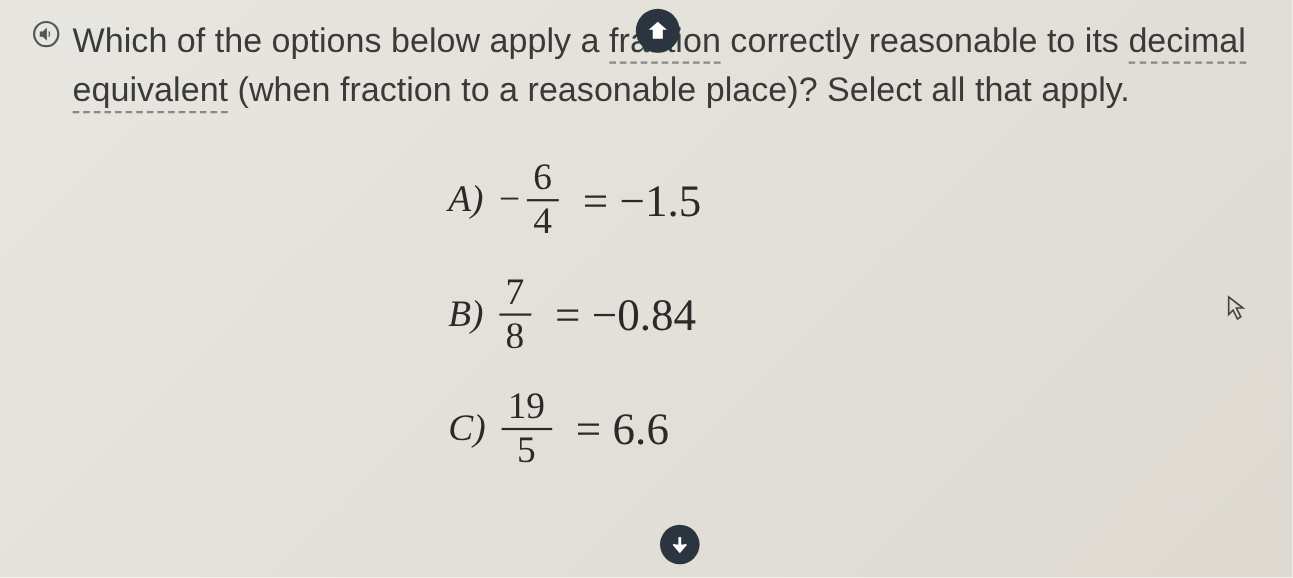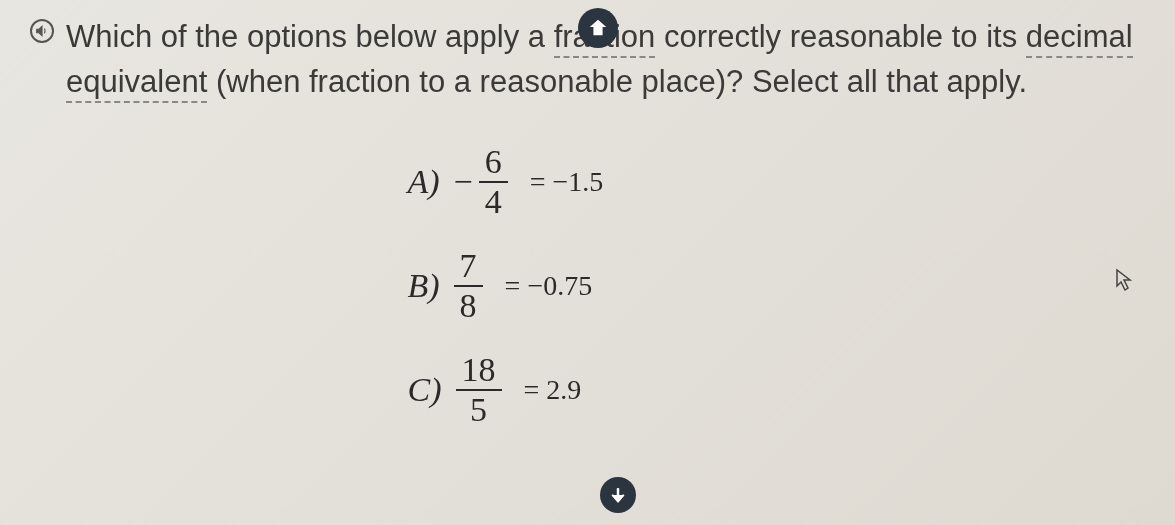--- a/index.html
+++ b/index.html
@@ -95,21 +95,21 @@
       padding: 0 6px 2px 6px;
     }
     .fraction .den {
       padding: 2px 6px 0 6px;
     }
     .neg-sign {
       font-size: 34px;
       margin-right: 6px;
     }
     .equals-part {
-      font-size: 28px;
+      font-size: 41px;
       margin-left: 8px;
     }
     .cursor-arrow {
       position: absolute;
       top: 268px;
       right: 40px;
     }
     .down-arrow-badge {
       position: absolute;
       bottom: 12px;
@@ -166,32 +166,32 @@
   </div>
 
   <div class="option">
     <span class="option-label">B)</span>
     <span class="frac-wrap">
       <span class="fraction">
         <span class="num">7</span>
         <span class="den">8</span>
       </span>
     </span>
-    <span class="equals-part">= −0.75</span>
+    <span class="equals-part">= −0.84</span>
   </div>
 
   <div class="option">
     <span class="option-label">C)</span>
     <span class="frac-wrap">
       <span class="fraction">
-        <span class="num">18</span>
+        <span class="num">19</span>
         <span class="den">5</span>
       </span>
     </span>
-    <span class="equals-part">= 2.9</span>
+    <span class="equals-part">= 6.6</span>
   </div>
 </div>
 
 <div class="cursor-arrow">
   <svg width="20" height="24" viewBox="0 0 20 24">
     <path d="M2 2 L2 18 L6 14 L10 22 L13 20 L9 12 L15 12 Z" fill="none" stroke="#444" stroke-width="1.5"></path>
   </svg>
 </div>
 
 <div class="down-arrow-badge">

